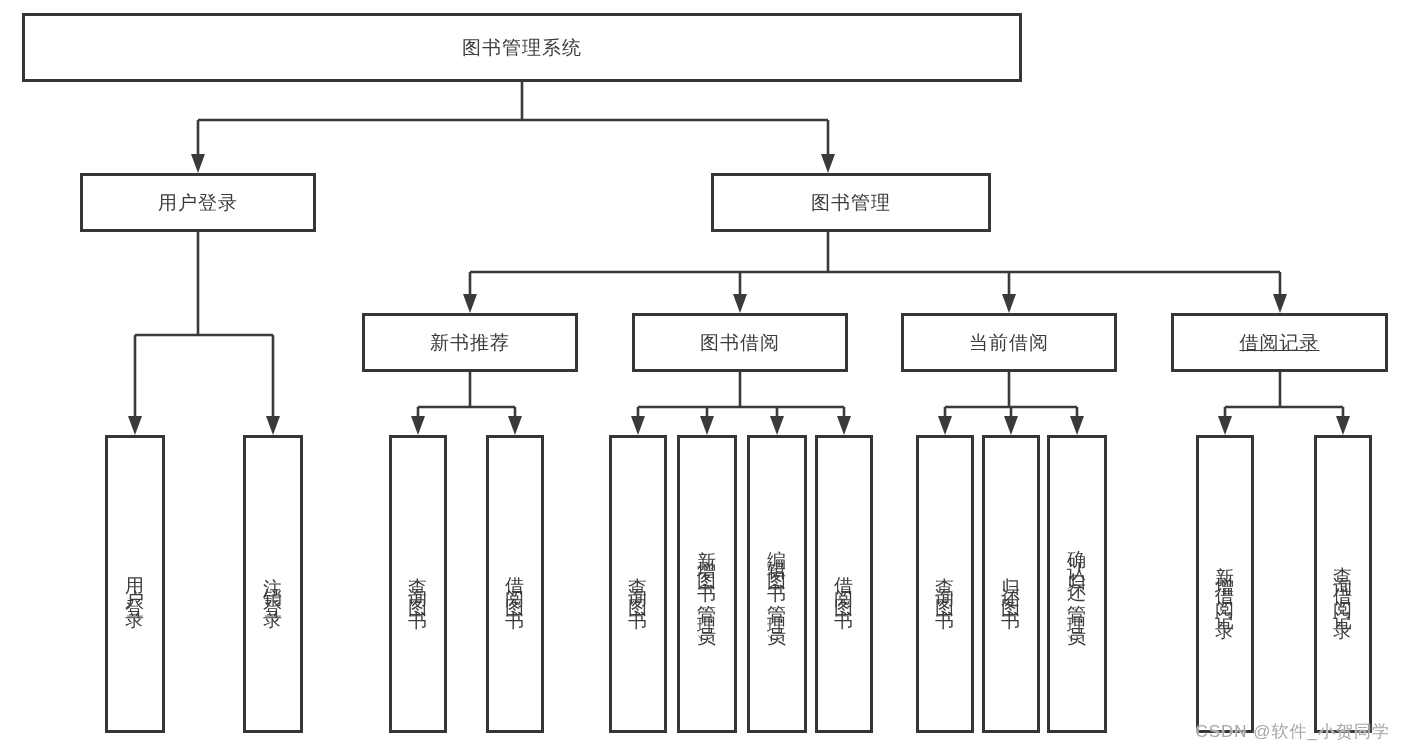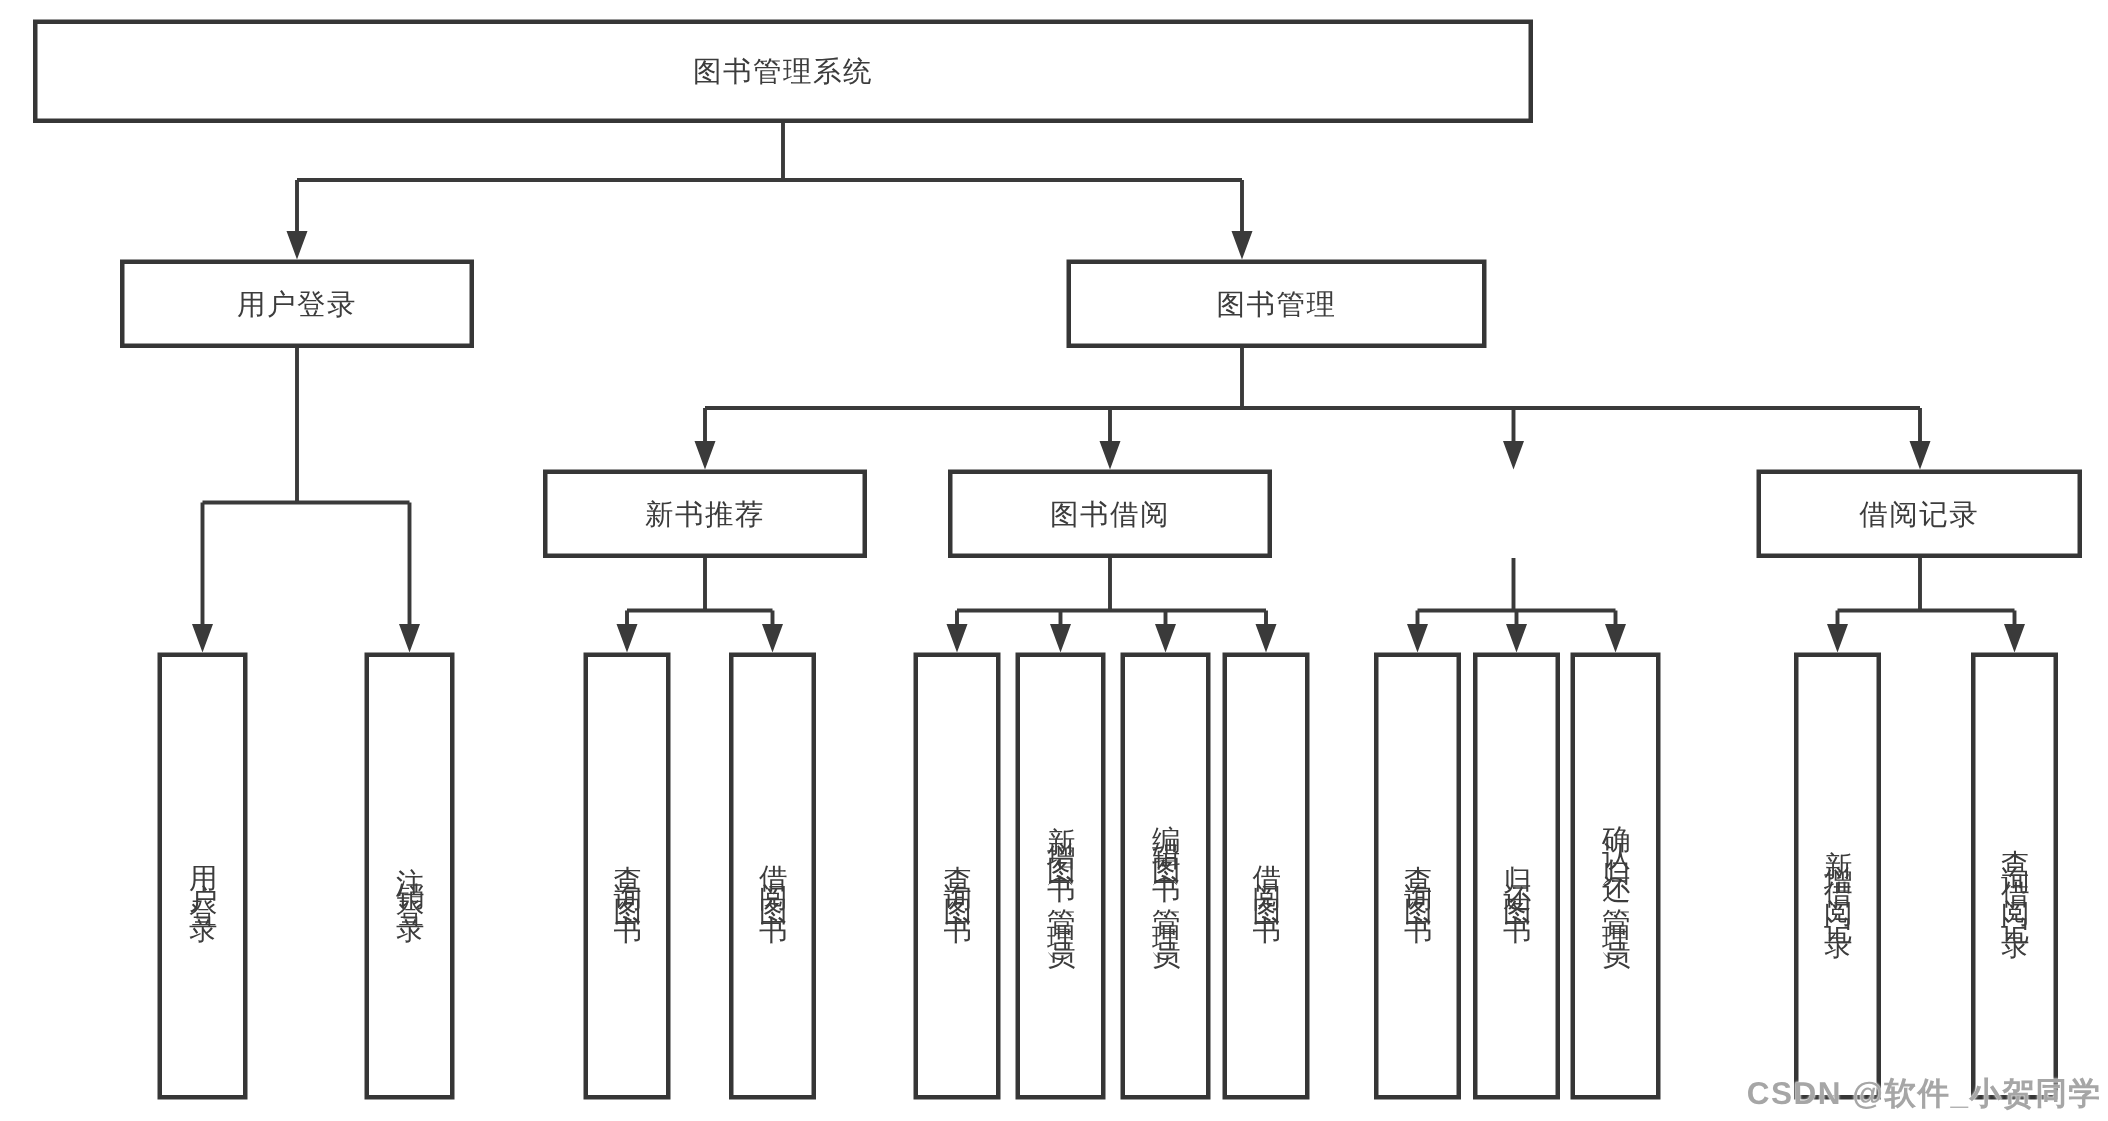--- a/index.html
+++ b/index.html
@@ -19,24 +19,23 @@
   .wires .arrows{fill:var(--line);stroke:none;}
   .box{
     position:absolute;background:#fff;border:3px solid var(--border);
     box-sizing:border-box;display:flex;align-items:center;justify-content:center;
     color:var(--text);
   }
   .hlabel{font-size:19px;letter-spacing:1px;white-space:nowrap;}
   .leaf{writing-mode:vertical-rl;text-orientation:mixed;}
   .leaf .vlabel{font-size:19px;letter-spacing:11px;line-height:1;}
   .watermark{
-    position:absolute;right:4px;bottom:4px;font-size:21px;color:var(--wm);
+    position:absolute;right:15px;bottom:4px;font-size:17px;color:var(--wm);
     text-shadow:0 0 2px #fff,0 0 1px #fff;white-space:nowrap;z-index:5;
     letter-spacing:1px;
-    font-weight:bold;
   }
 </style>
 </head>
 <body>
 
 <div class="canvas">
 
   <svg class="wires" width="1405" height="747" aria-hidden="true">
     <path class="stroke" d="M522,68 V120 M198,120 H828 M198,120 V156 M828,120 V156
       M198,232 V335 M135,335 H273 M135,335 V418 M273,335 V418
@@ -64,21 +63,24 @@
   <div class="box" style="left:711px;top:173px;width:280px;height:59px;">
     <span class="hlabel">图书管理</span>
   </div>
 
   <div class="box" style="left:362px;top:313px;width:216px;height:59px;">
     <span class="hlabel">新书推荐</span>
   </div>
   <div class="box" style="left:632px;top:313px;width:216px;height:59px;">
     <span class="hlabel">图书借阅</span>
   </div>
-  <div class="box" style="left:1171px;top:313px;width:217px;height:59px;">
+  <div class="box" style="left:901px;top:313px;width:216px;height:59px;">
+    <span class="hlabel">当前借阅</span>
+  </div>
+  <div class="box" style="left:1171px;top:313px;width:217px;height:59px;text-decoration:underline;">
     <span class="hlabel">借阅记录</span>
   </div>
 
   <div class="box leaf" style="left:105px;top:435px;width:60px;height:298px;">
     <span class="vlabel">用户登录</span>
   </div>
   <div class="box leaf" style="left:243px;top:435px;width:60px;height:298px;">
     <span class="vlabel">注销登录</span>
   </div>
 

